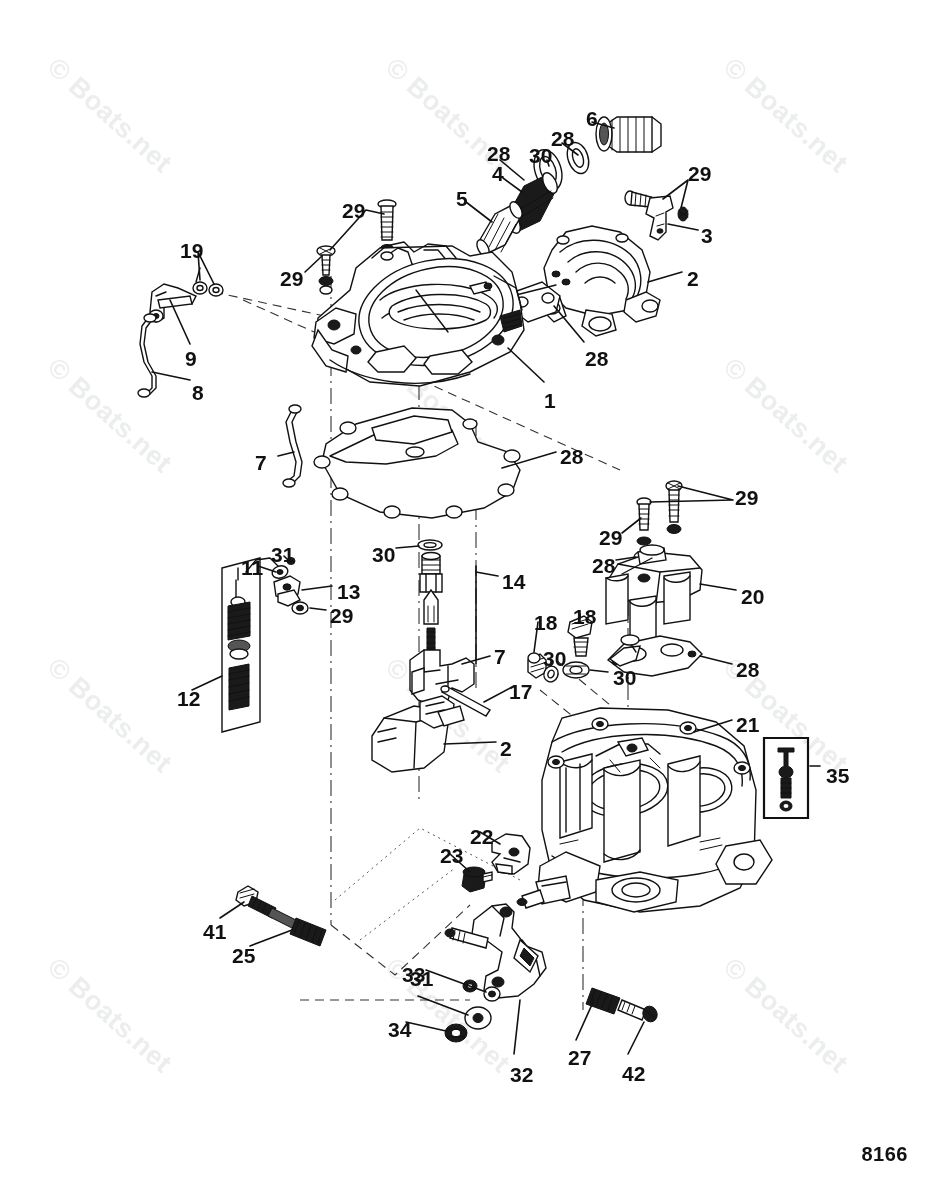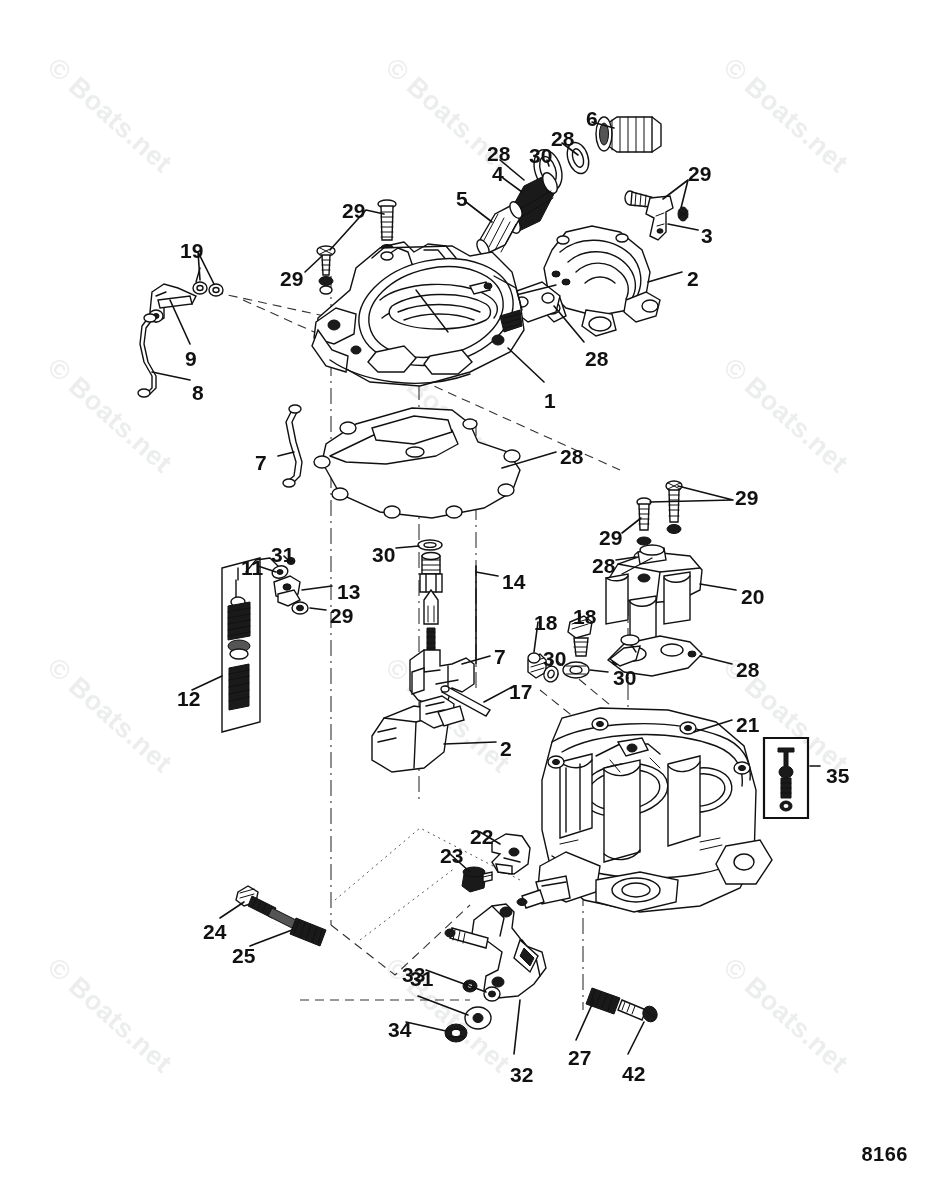--- a/index.html
+++ b/index.html
@@ -599,21 +599,21 @@
   <div class="callout" style="left:543px;top:648px">30</div>
   <div class="callout" style="left:613px;top:667px">30</div>
   <div class="callout" style="left:736px;top:659px">28</div>
   <div class="callout" style="left:177px;top:688px">12</div>
   <div class="callout" style="left:509px;top:681px">17</div>
   <div class="callout" style="left:736px;top:714px">21</div>
   <div class="callout" style="left:500px;top:738px">2</div>
   <div class="callout" style="left:826px;top:765px">35</div>
   <div class="callout" style="left:470px;top:826px">22</div>
   <div class="callout" style="left:440px;top:845px">23</div>
-  <div class="callout" style="left:203px;top:921px">24</div>
+  <div class="callout" style="left:203px;top:921px">41</div>
   <div class="callout" style="left:232px;top:945px">25</div>
   <div class="callout" style="left:410px;top:968px">31</div>
   <div class="callout" style="left:402px;top:964px">33</div>
   <div class="callout" style="left:388px;top:1019px">34</div>
   <div class="callout" style="left:568px;top:1047px">27</div>
   <div class="callout" style="left:622px;top:1063px">42</div>
   <div class="callout" style="left:510px;top:1064px">32</div>
 
   <div class="wm-layer">
     <div class="wm" style="left:62px;top:52px">© Boats.net</div>

